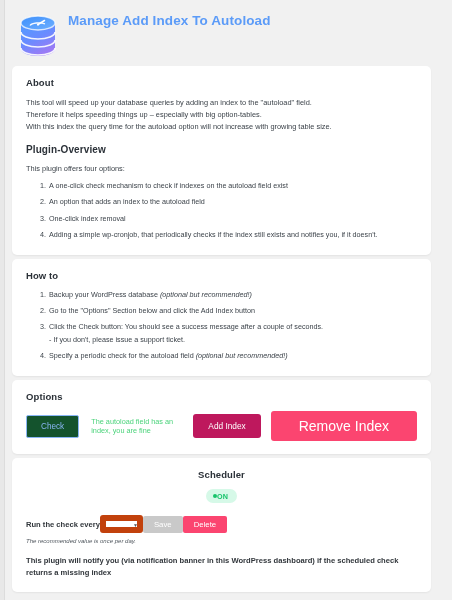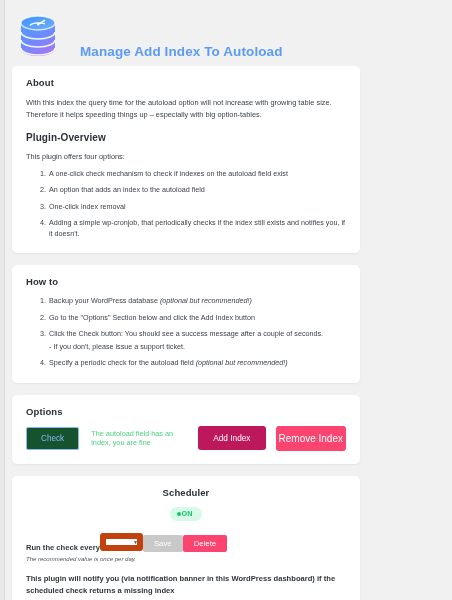--- a/index.html
+++ b/index.html
@@ -32,22 +32,22 @@
     left: 6px;
     top: 0;
     width: 446px;
     height: 600px;
     padding: 10px 20px 0 6px;
   }
 
   
   .header {
     display: flex;
-    align-items: flex-end;
-    gap: 22px;
+    align-items: flex-start;
+    gap: 10px;
     padding: 4px 0 8px 6px;
     height: 56px;
   }
 
   .db-icon {
     width: 40px;
     height: 44px;
     flex: 0 0 auto;
     display: block;
   }
@@ -59,22 +59,22 @@
     letter-spacing: 0.1px;
     line-height: 1;
   }
 
   
   .card {
     background: #ffffff;
     border-radius: 5px;
     box-shadow: 0 1px 2px rgba(0,0,0,0.06);
     padding: 11px 14px 13px 14px;
-    margin-bottom: 12px;
-    width: 348px;
+    margin-bottom: 4px;
+    width: 419px;
   }
 
   .card h2 {
     font-size: 9.5px;
     font-weight: bold;
     color: #2b3138;
     margin-bottom: 9px;
     letter-spacing: 0.1px;
   }
 
@@ -151,22 +151,22 @@
     background: #be185d;
     color: #ffffff;
     padding: 7px 15px;
     font-size: 8.3px;
     font-weight: normal;
   }
 
   .btn-remove {
     background: #fb4570;
     color: #ffffff;
-    padding: 7px 3px;
-    font-size: 10px;
+    padding: 7px 28px;
+    font-size: 14px;
     font-weight: normal;
   }
 
   
   .sched-head {
     display: flex;
     align-items: center;
     gap: 9px;
     margin-bottom: 12px;
     flex-direction: column;
@@ -189,21 +189,21 @@
 
   .dot {
     width: 4px; height: 4px;
     border-radius: 50%;
     background: #17c46b;
     display: inline-block;
   }
 
   .sched-row {
     display: flex;
-    align-items: flex-end;
+    align-items: center;
     margin-bottom: 4px;
   }
 
   .sched-label {
     font-size: 7.6px;
     font-weight: bold;
     color: #32373c;
   }
 
   .sel {
@@ -303,22 +303,23 @@
       <path d="M12 11.5 a9 3.6 0 0 1 15 -1.6" fill="none" stroke="#ffffff" stroke-width="1.3" opacity="0.95"></path>
       <line x1="20" y1="10.5" x2="26.5" y2="6.5" stroke="#ffffff" stroke-width="1.5" stroke-linecap="round"></line>
       <circle cx="20" cy="10.6" r="1.1" fill="#ffffff"></circle>
     </svg>
     <div class="page-title">Manage Add Index To Autoload</div>
   </div>
 
   <div class="card">
     <h2>About</h2>
     <div class="para">
+      <div>This tool will speed up your database queries by adding an index to the "autoload" field.</div>
+      <div>Therefore it helps speeding things up – especially with big option-tables.</div>
       <div>With this index the query time for the autoload option will not increase with growing table size.</div>
-      <div>Therefore it helps speeding things up – especially with big option-tables.</div>
     </div>
 
     <h3>Plugin-Overview</h3>
     <div class="para">This plugin offers four options:</div>
     <ol class="steps">
       <li>A one-click check mechanism to check if indexes on the autoload field exist</li>
       <li>An option that adds an index to the autoload field</li>
       <li>One-click index removal</li>
       <li>Adding a simple wp-cronjob, that periodically checks if the index still exists and notifies you, if it doesn't.</li>
     </ol>

